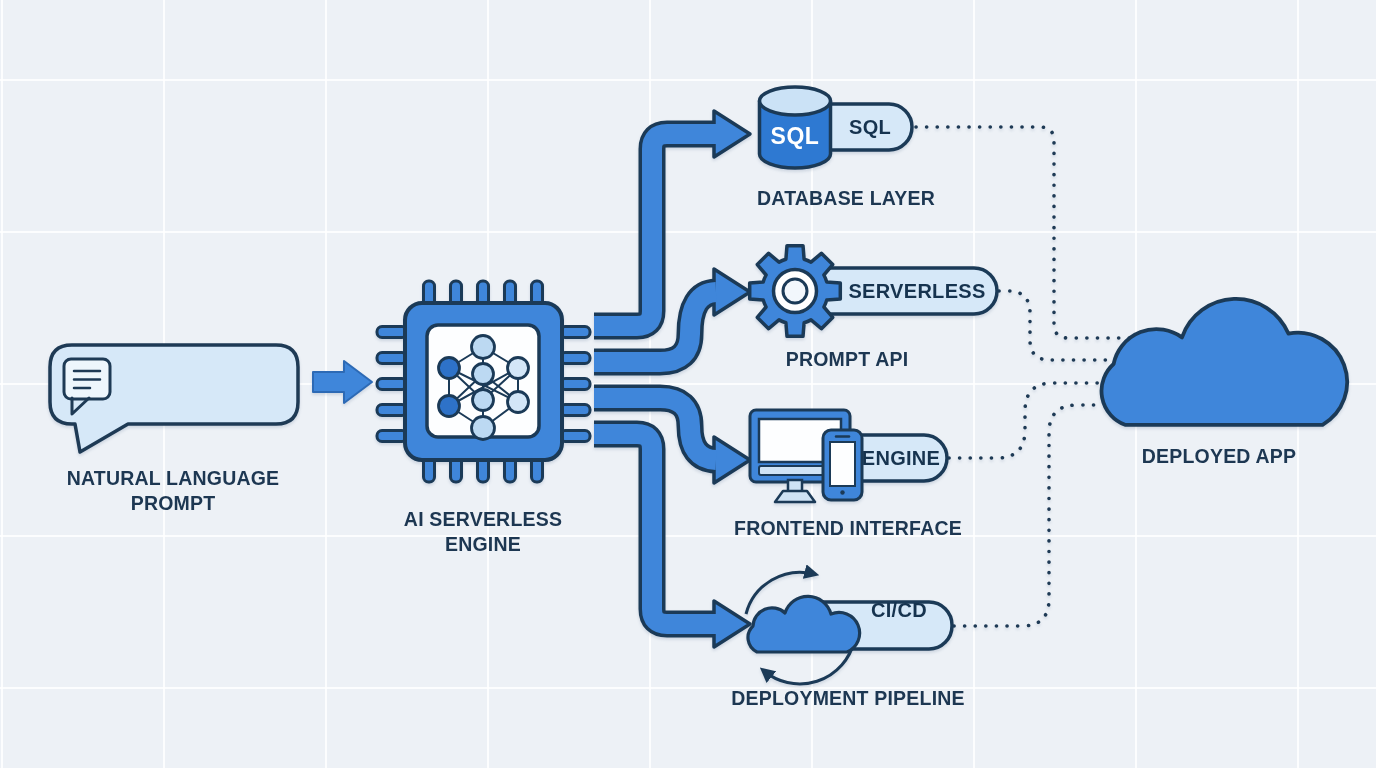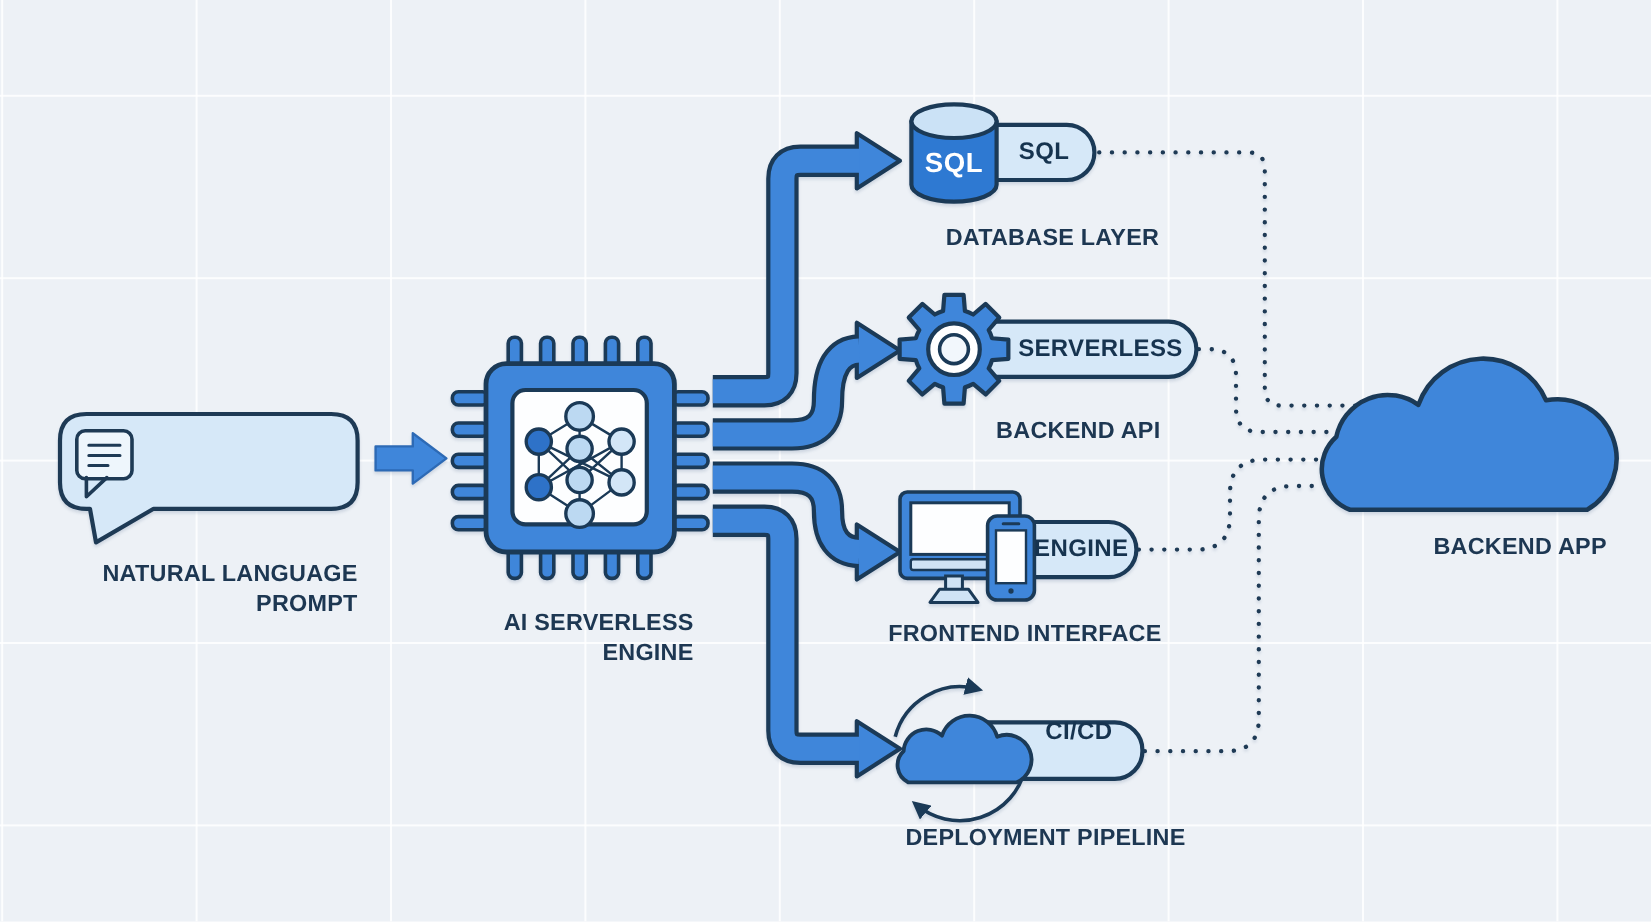--- a/index.html
+++ b/index.html
@@ -8,21 +8,21 @@
     background-color:#edf1f6;
     background-image:
       linear-gradient(to right, rgba(255,255,255,.85) 0 2px, transparent 2px),
       linear-gradient(to bottom, rgba(255,255,255,.85) 0 2px, transparent 2px);
     background-size:162px 152px, 162px 152px;
     background-position:1px 0, 0 79px;
     font-family:"Liberation Sans", sans-serif;
   }
   #gfx{position:absolute; left:0; top:0; filter:drop-shadow(0 2px 1.5px rgba(40,70,110,.16));}
   .lbl{
-    position:absolute; transform:translateX(-50%); text-align:right;
+    position:absolute; transform:translateX(-50%); text-align:center;
     width:240px; font-weight:800; font-size:19.5px; line-height:25px;
     color:#1d3752; letter-spacing:.2px; white-space:normal;
   }
   .tag{
     position:absolute; transform:translate(-50%,-50%);
     font-weight:800; font-size:20px; color:#16334f; letter-spacing:.3px;
     white-space:nowrap;
   }
   .cyl-text{
     position:absolute; transform:translate(-50%,-50%);
@@ -191,17 +191,17 @@
   <div class="cyl-text" style="left:795px; top:136px">SQL</div>
 
   <div class="tag" style="left:870px; top:127px">SQL</div>
   <div class="tag" style="left:917px; top:291px">SERVERLESS</div>
   <div class="tag" style="left:901px; top:458px">ENGINE</div>
   <div class="tag" style="left:899px; top:610px">CI/CD</div>
 
   <div class="lbl" style="left:173px; top:466px; width:250px">NATURAL LANGUAGE PROMPT</div>
   <div class="lbl" style="left:483px; top:507px; width:190px">AI SERVERLESS ENGINE</div>
   <div class="lbl" style="left:846px; top:186px">DATABASE LAYER</div>
-  <div class="lbl" style="left:847px; top:347px">BACKEND API</div>
+  <div class="lbl" style="left:847px; top:347px">PROMPT API</div>
   <div class="lbl" style="left:848px; top:516px">FRONTEND INTERFACE</div>
   <div class="lbl" style="left:848px; top:686px; width:280px">DEPLOYMENT PIPELINE</div>
-  <div class="lbl" style="left:1219px; top:444px">BACKEND APP</div>
+  <div class="lbl" style="left:1219px; top:444px">DEPLOYED APP</div>
 </div>
 
 </body></html>

